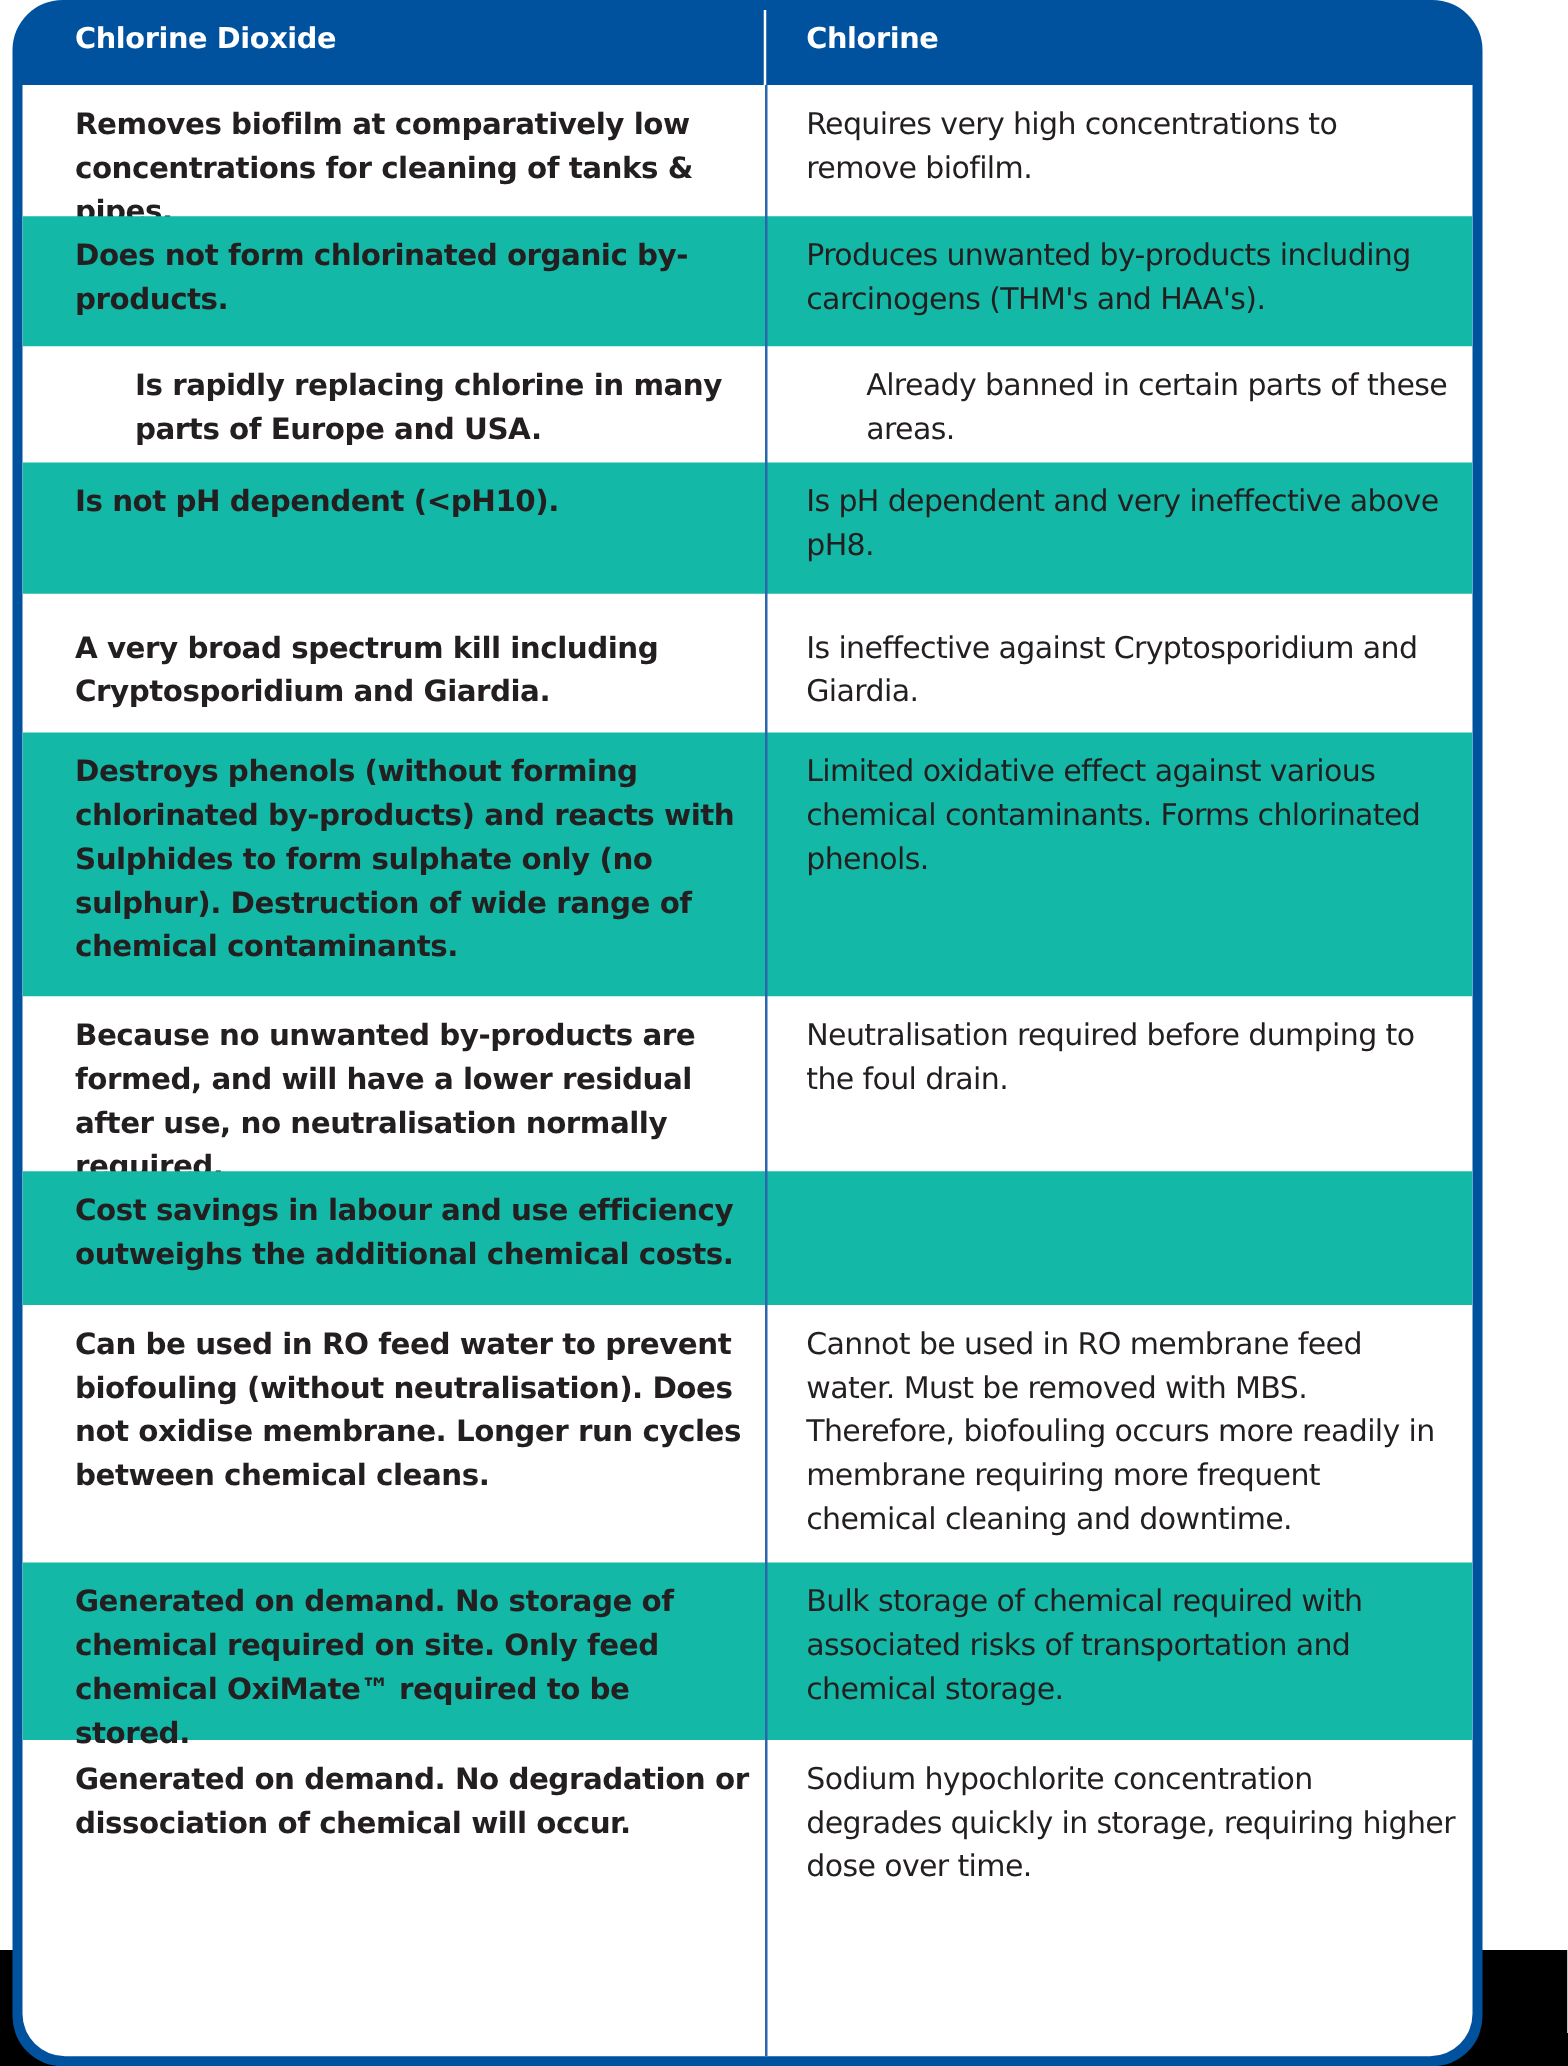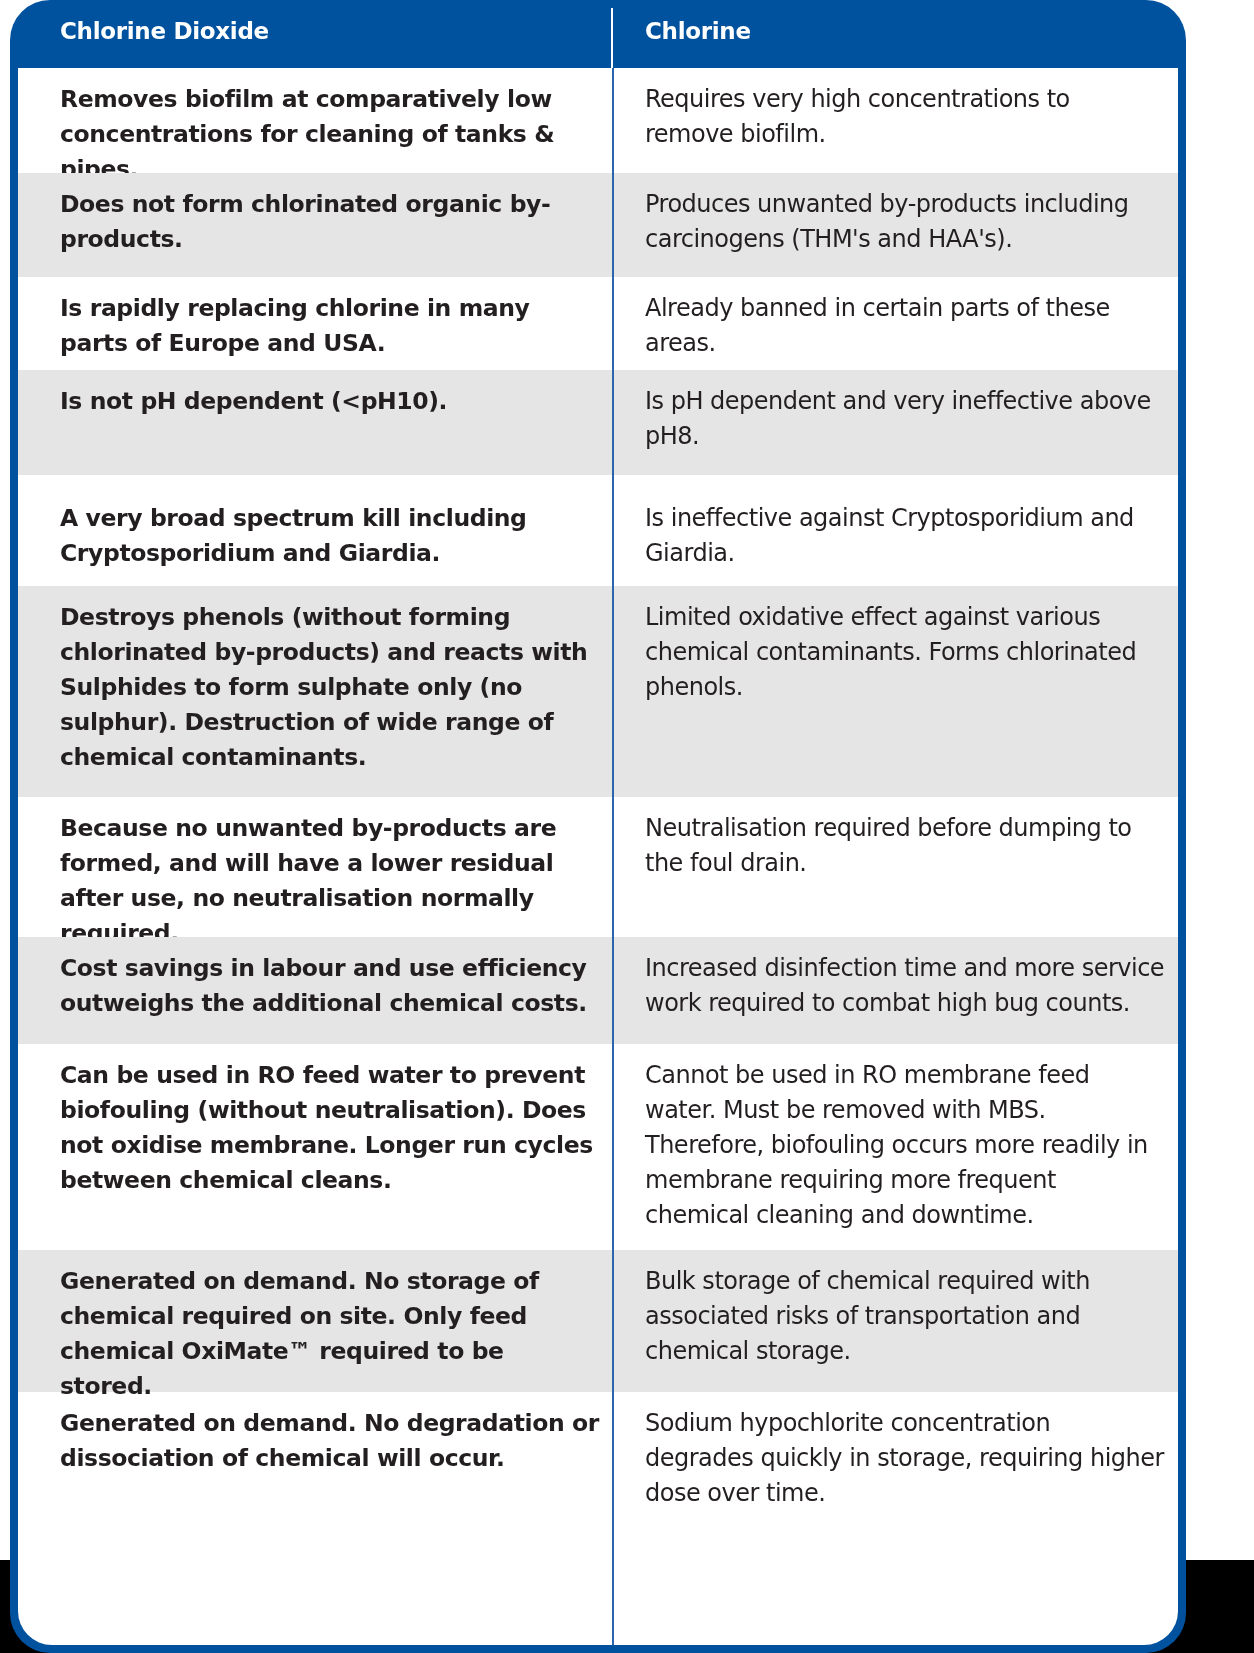--- a/index.html
+++ b/index.html
@@ -28,21 +28,21 @@
     .header .h-divider {
       position: absolute; left: 601px; top: 8px; width: 2px; height: 60px; background: #ffffff;
     }
     .body-area {
       position: absolute; left: 8px; top: 68px; width: 1160px; height: 1577px;
       background: #ffffff; border-radius: 0 0 34px 34px; overflow: hidden;
     }
     .row {
       position: absolute; left: 0; width: 1160px; box-sizing: border-box;
     }
-    .row.alt { background: #e5e5e5; }
+    .row.alt { background: #14b8a6; }
     .cell {
       position: absolute; top: 14px; color: #231f20; font-size: 23.5px; line-height: 35px;
     }
     .cell.left { left: 42px; width: 540px; font-weight: bold; letter-spacing: -0.4px; }
     .cell.right { left: 627px; width: 520px; font-weight: normal; letter-spacing: -0.5px; font-size: 24px; }
     .col-divider {
       position: absolute; left: 594px; top: 0; width: 2px; height: 1577px; background: #2a66ad;
     }
   </style>
 </head>
@@ -59,21 +59,21 @@
 
   <div class="body-area">
     <div class="row" style="top:0px;height:105px;">
       <div class="cell left">Removes biofilm at comparatively low concentrations for cleaning of tanks &amp; pipes.</div>
       <div class="cell right">Requires very high concentrations to remove biofilm.</div>
     </div>
     <div class="row alt" style="top:105px;height:104px;">
       <div class="cell left">Does not form chlorinated organic by-products.</div>
       <div class="cell right">Produces unwanted by-products including carcinogens (THM's and HAA's).</div>
     </div>
-    <div class="row" style="top:209px;height:105px;">
+    <div class="row" style="top:209px;height:105px;margin-left:48px;">
       <div class="cell left">Is rapidly replacing chlorine in many parts of Europe and USA.</div>
       <div class="cell right">Already banned in certain parts of these areas.</div>
     </div>
     <div class="row alt" style="top:302px;height:105px;">
       <div class="cell left">Is not pH dependent (&lt;pH10).</div>
       <div class="cell right">Is pH dependent and very ineffective above pH8.</div>
     </div>
     <div class="row" style="top:419px;height:99px;">
       <div class="cell left">A very broad spectrum kill including Cryptosporidium and Giardia.</div>
       <div class="cell right">Is ineffective against Cryptosporidium and Giardia.</div>
@@ -81,21 +81,20 @@
     <div class="row alt" style="top:518px;height:211px;">
       <div class="cell left">Destroys phenols (without forming chlorinated by-products) and reacts with Sulphides to form sulphate only (no sulphur). Destruction of wide range of chemical contaminants.</div>
       <div class="cell right">Limited oxidative effect against various chemical contaminants. Forms chlorinated phenols.</div>
     </div>
     <div class="row" style="top:729px;height:140px;">
       <div class="cell left">Because no unwanted by-products are formed, and will have a lower residual after use, no neutralisation normally required.</div>
       <div class="cell right">Neutralisation required before dumping to the foul drain.</div>
     </div>
     <div class="row alt" style="top:869px;height:107px;">
       <div class="cell left">Cost savings in labour and use efficiency outweighs the additional chemical costs.</div>
-      <div class="cell right">Increased disinfection time and more service work required to combat high bug counts.</div>
     </div>
     <div class="row" style="top:976px;height:206px;">
       <div class="cell left">Can be used in RO feed water to prevent biofouling (without neutralisation). Does not oxidise membrane. Longer run cycles between chemical cleans.</div>
       <div class="cell right">Cannot be used in RO membrane feed water. Must be removed with MBS. Therefore, biofouling occurs more readily in membrane requiring more frequent chemical cleaning and downtime.</div>
     </div>
     <div class="row alt" style="top:1182px;height:142px;">
       <div class="cell left">Generated on demand. No storage of chemical required on site. Only feed chemical OxiMate™ required to be stored.</div>
       <div class="cell right">Bulk storage of chemical required with associated risks of transportation and chemical storage.</div>
     </div>
     <div class="row" style="top:1324px;height:253px;">

